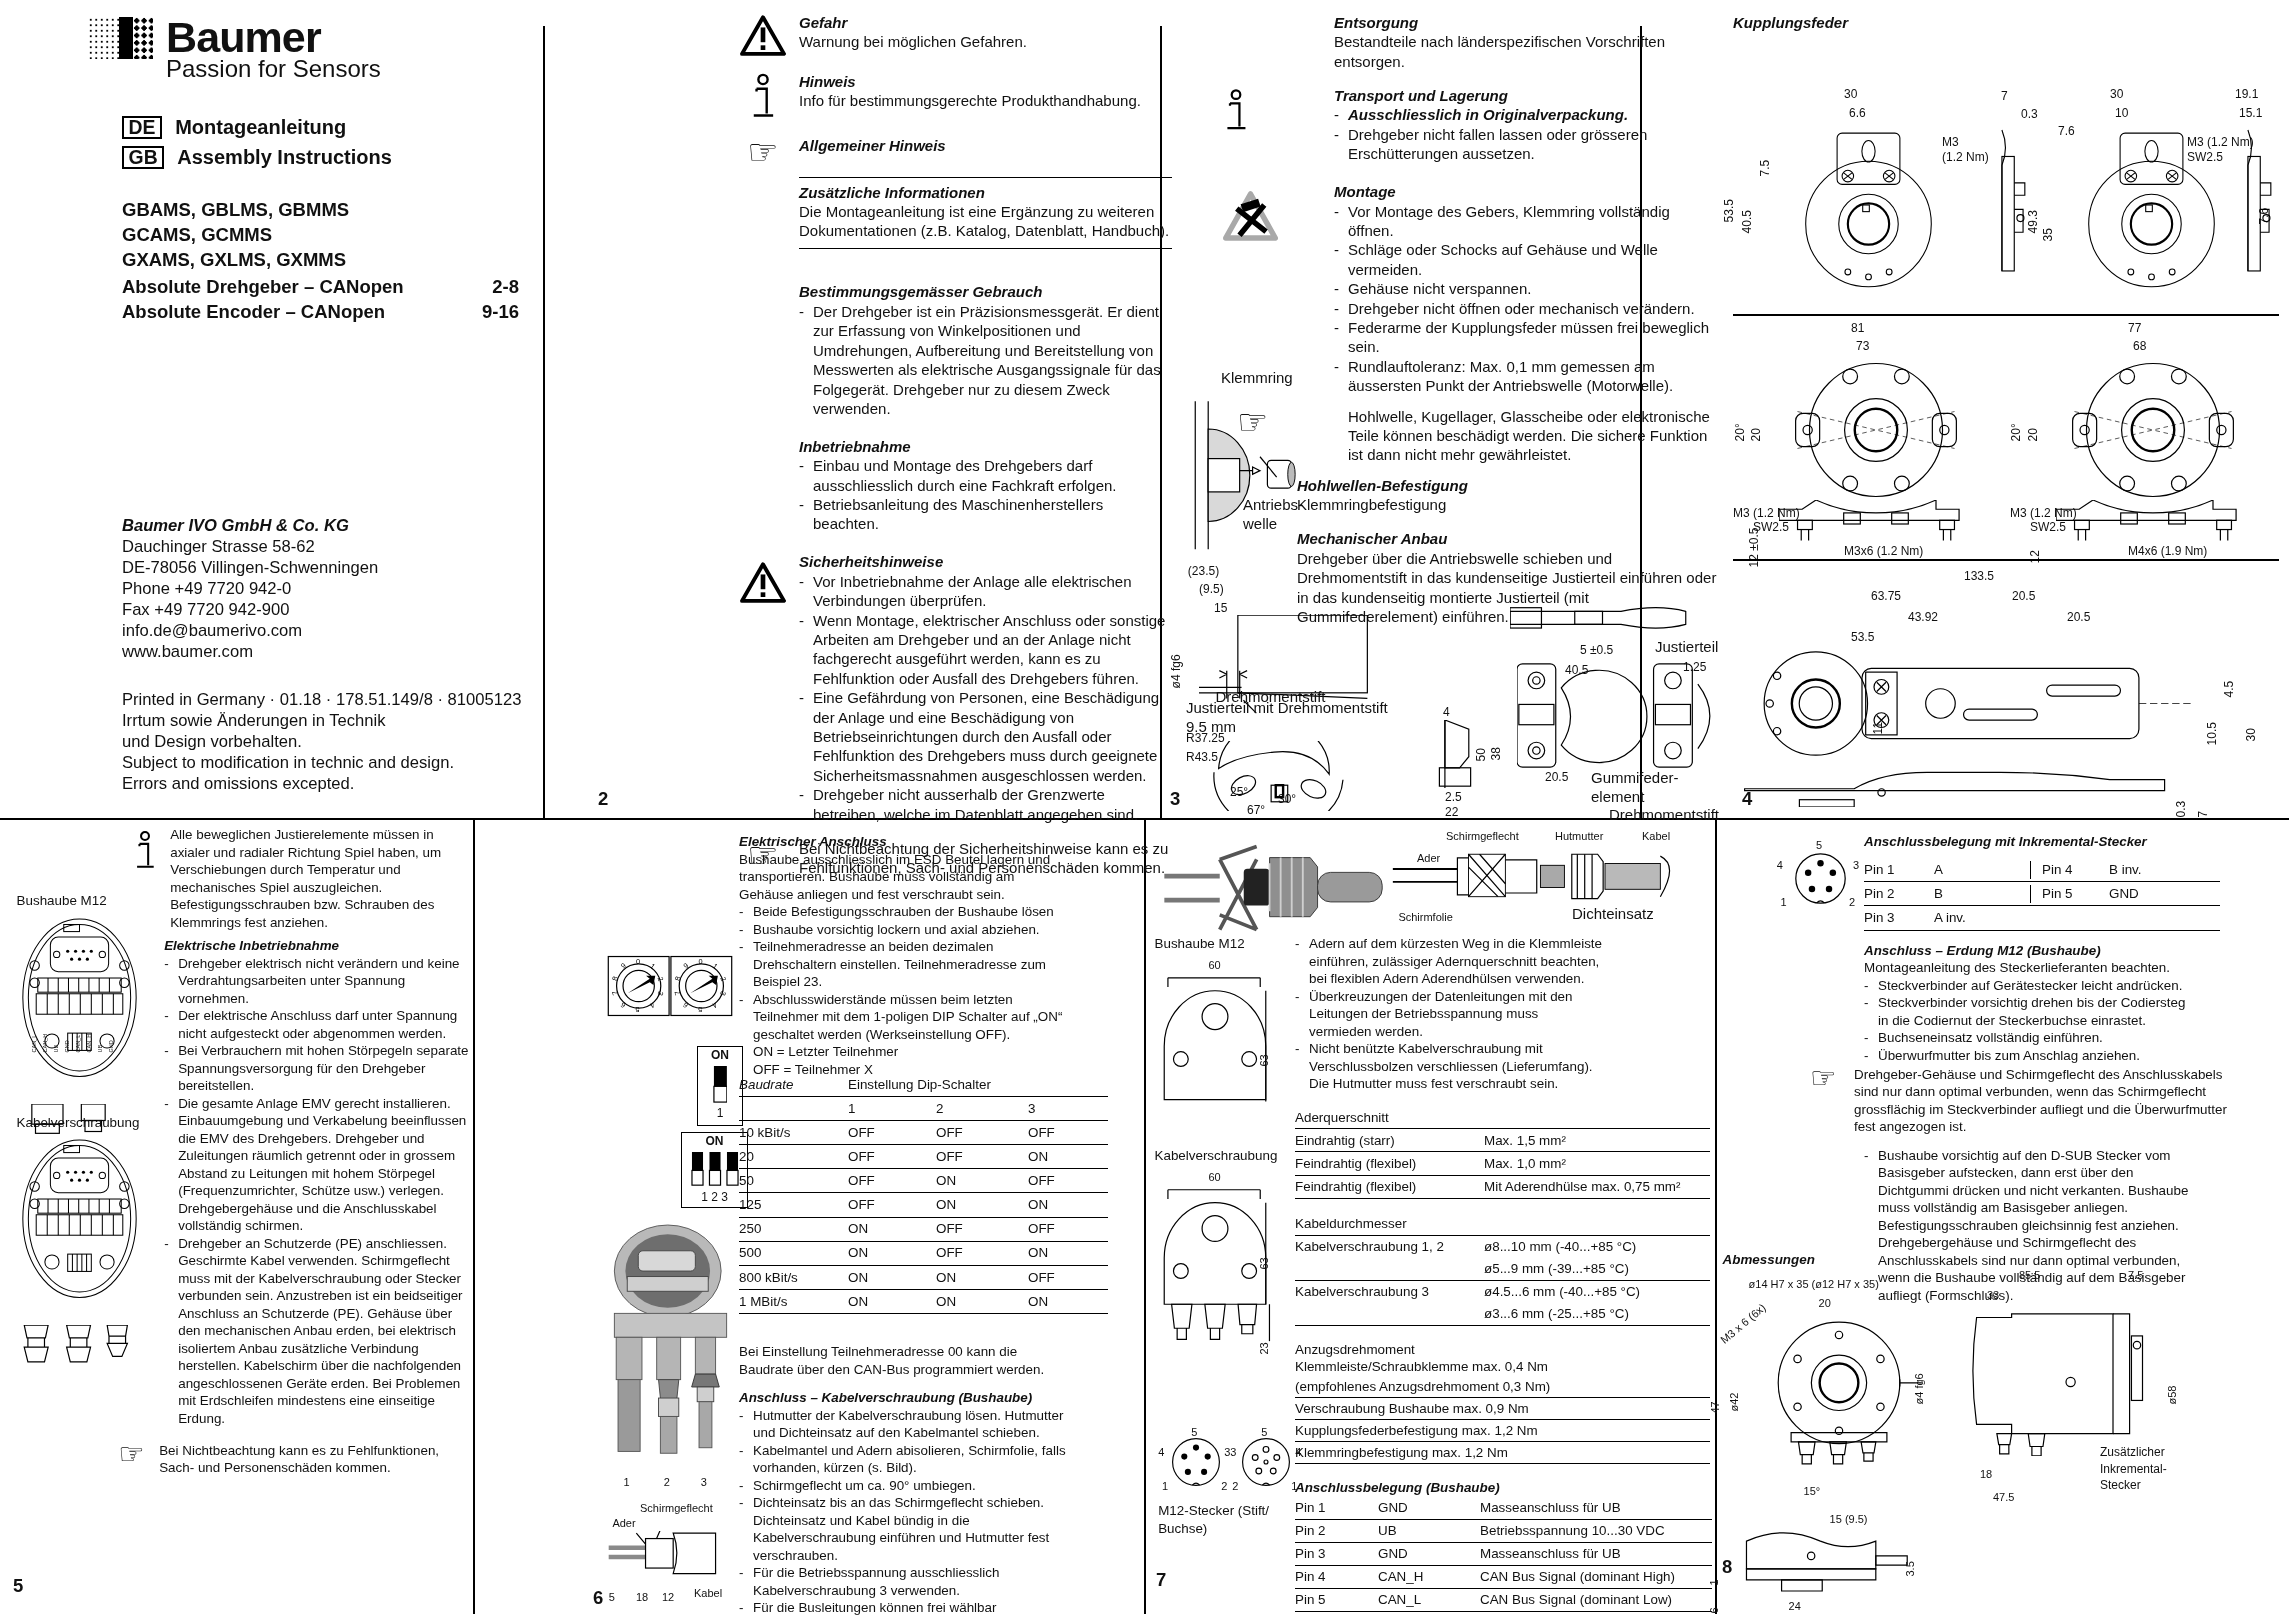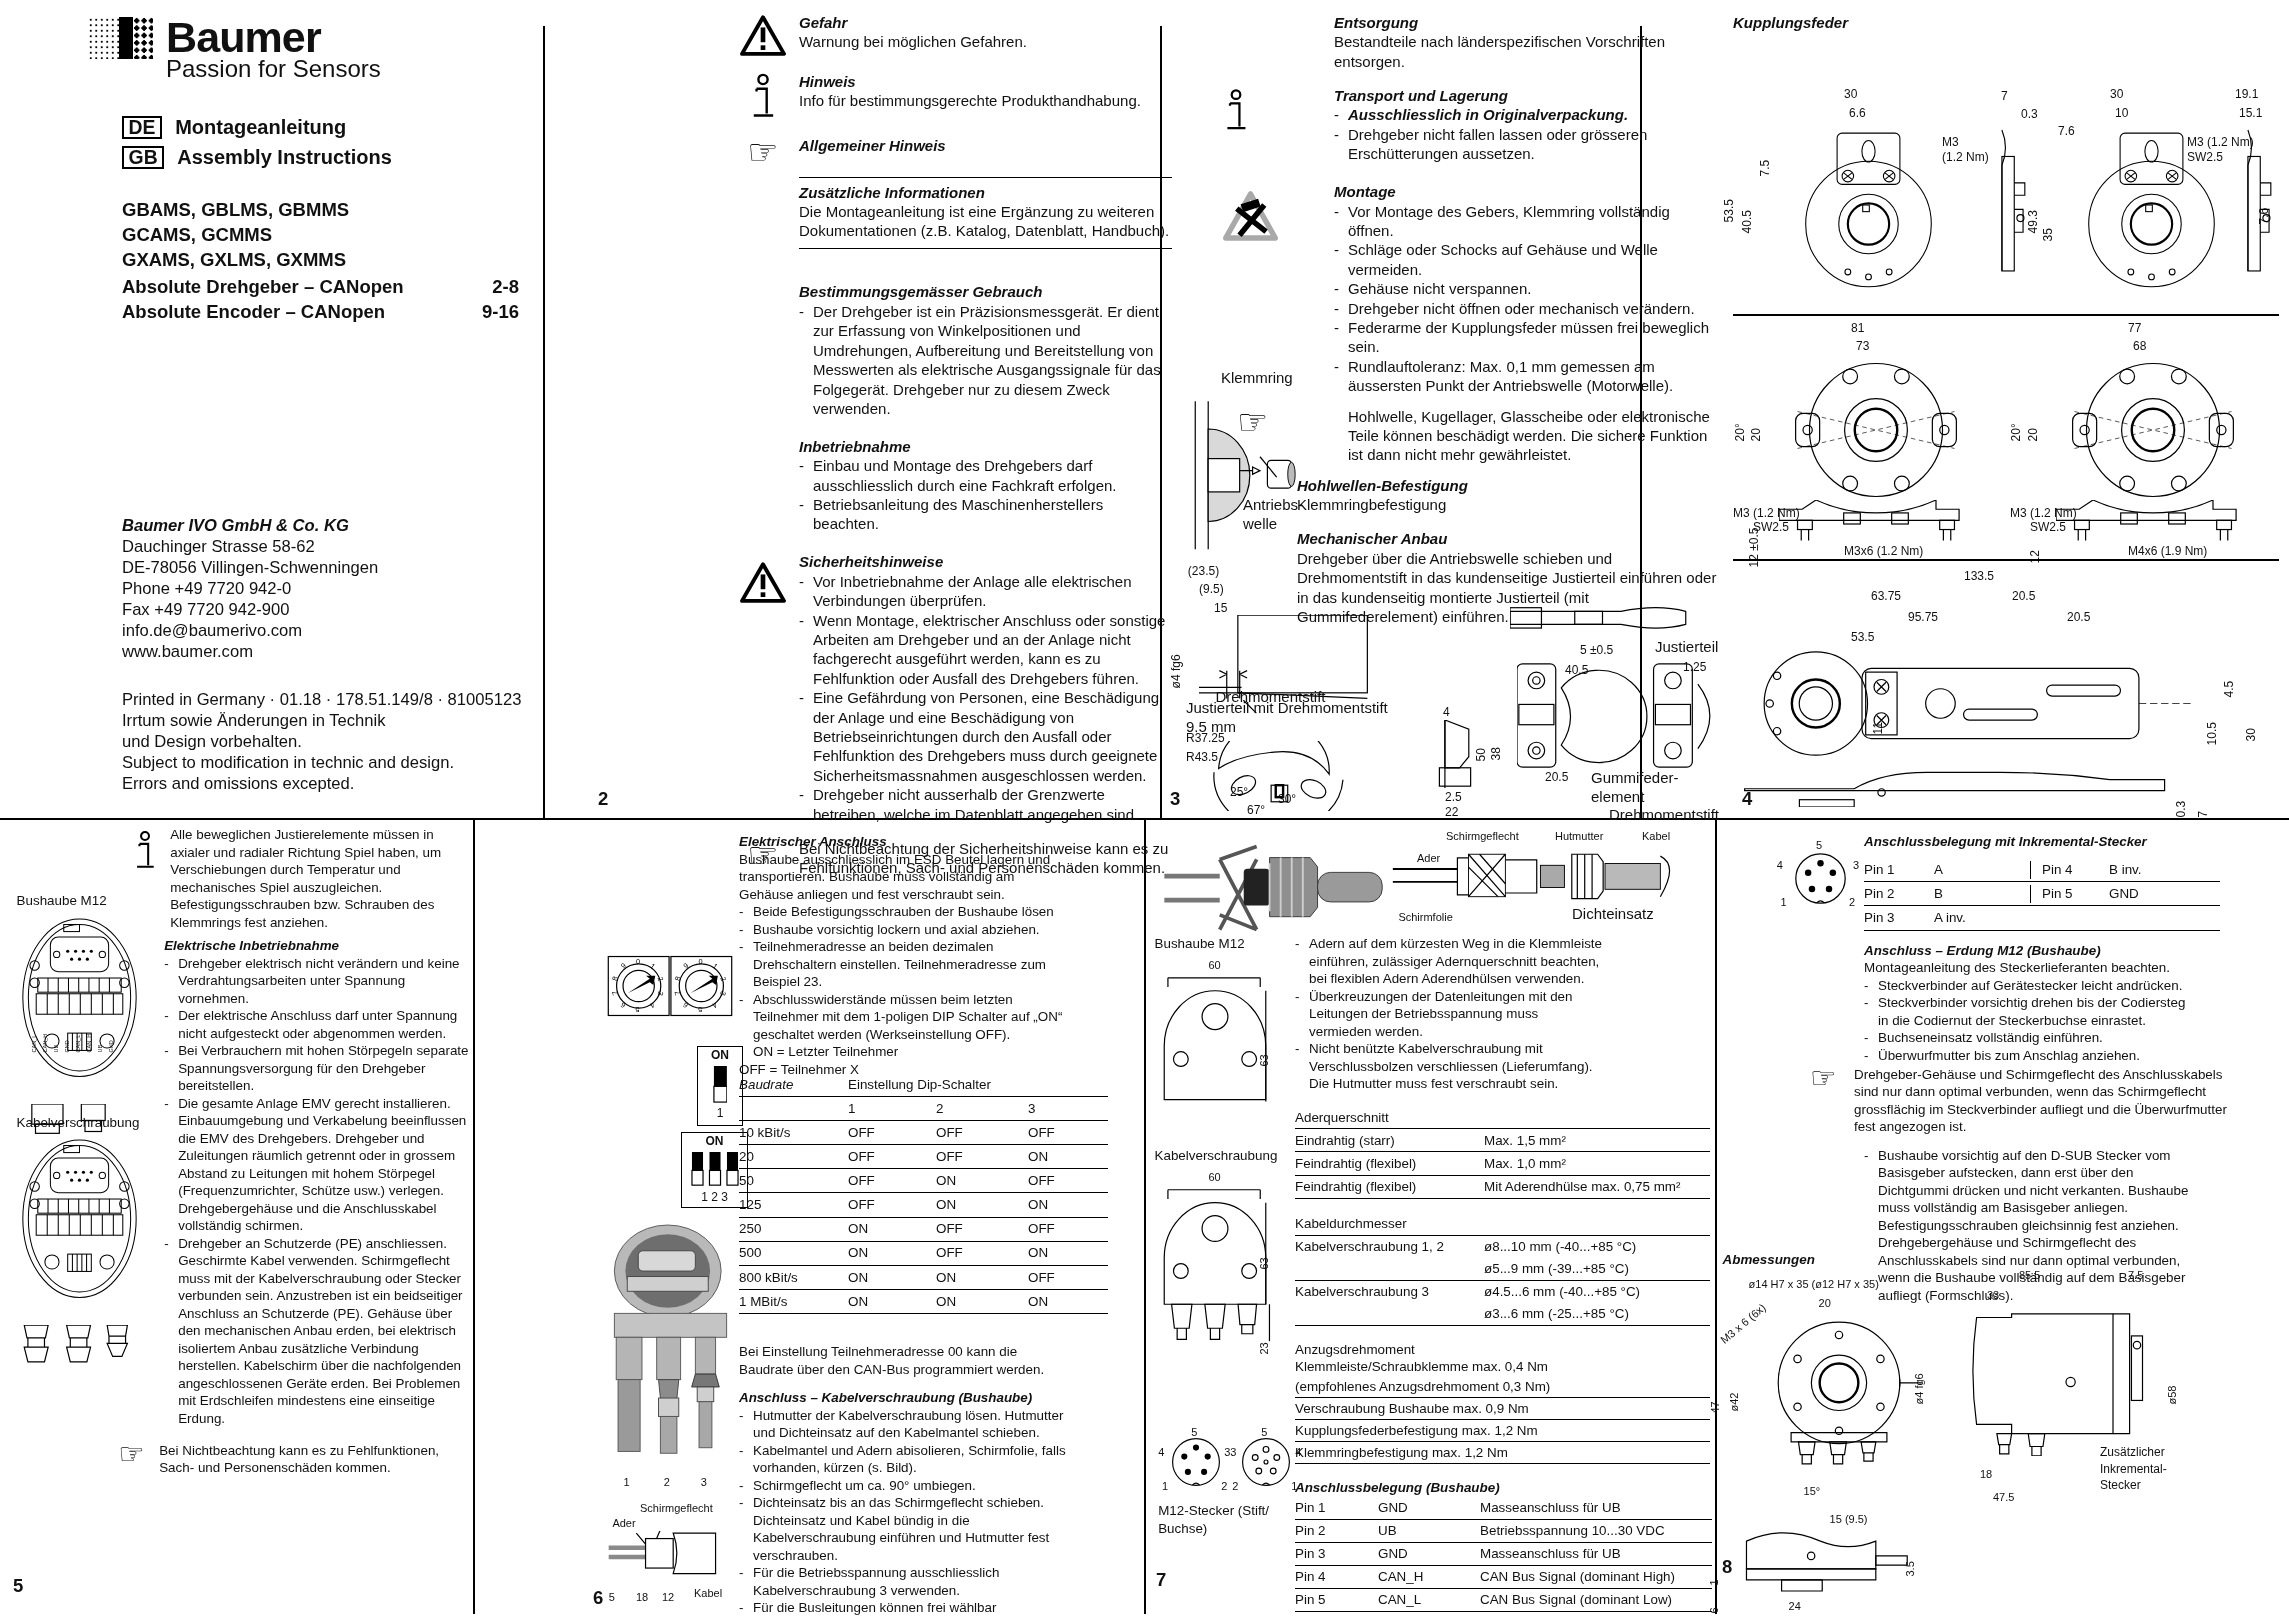--- a/index.html
+++ b/index.html
@@ -598,21 +598,21 @@
           <use href="#encbase" width="210" height="52"></use>
         </svg>
       <span class="dm" style="left:395px;top:223px">M4x6 (1.9 Nm)</span>
     </div>
     <div class="hrule" style="left:0;top:546px;width:546px"></div>
 
     <div class="draw" style="left:0;top:554px;width:552px;height:242px">
       <span class="dm" style="left:231px;top:0">133.5</span>
       <span class="dm" style="left:138px;top:20px">63.75</span>
       <span class="dm" style="left:279px;top:20px">20.5</span>
-      <span class="dm" style="left:175px;top:41px">95.75</span>
+      <span class="dm" style="left:175px;top:41px">43.92</span>
       <span class="dm" style="left:334px;top:41px">20.5</span>
       <span class="dm" style="left:118px;top:61px">53.5</span>
       <svg width="480" height="111" style="position:absolute;left:9.2px;top:81px" viewBox="0 0 520 120">
         <circle cx="80" cy="60" r="56" class="ln"></circle>
         <circle cx="80" cy="60" r="26" class="lnb"></circle>
         <circle cx="80" cy="60" r="18" class="ln"></circle>
         <circle cx="38" cy="30" r="4" class="ln"></circle>
           <circle cx="30" cy="60" r="4" class="ln"></circle>
           <circle cx="38" cy="90" r="4" class="ln"></circle>
         <rect x="130" y="22" width="300" height="76" rx="10" class="ln"></rect>
@@ -733,21 +733,21 @@
           <div class="bul">
             <span class="d">-</span>
             <span class="bt">Teilnehmeradresse an beiden dezimalen Drehschaltern einstellen. Teilnehmeradresse zum Beispiel 23.</span>
           </div>
           <div class="bul">
             <span class="d">-</span>
             <span class="bt">Abschlusswiderstände müssen beim letzten Teilnehmer mit dem 1-poligen DIP Schalter auf „ON“ geschaltet werden (Werkseinstellung OFF).</span>
           </div>
         </div>
       <p style="margin-left:14px">ON = Letzter Teilnehmer</p>
-      <p style="">OFF = Teilnehmer X</p>
+      <p style="margin-left:14px">OFF = Teilnehmer X</p>
     </div>
 
     <div class="draw" style="left:1.8px;top:125px;width:126px;height:74px">
       <svg width="126" height="70" viewBox="0 0 136 76" style="font-size:14.5px">
         <rect x="1" y="6" width="66" height="64" class="ln"></rect>
         <circle cx="34" cy="38" r="24" class="ln"></circle>
         <circle cx="34" cy="38" r="17" class="ln"></circle>
         <path d="M22,46 L46,30 l-4,-3 l10,0 l-2,10 l-4,-3 z" class="fill"></path>
         <text x="31" y="14" font-size="8">0</text>
         <text x="47" y="19" font-size="8" transform="rotate(36 49 16)">1</text>

